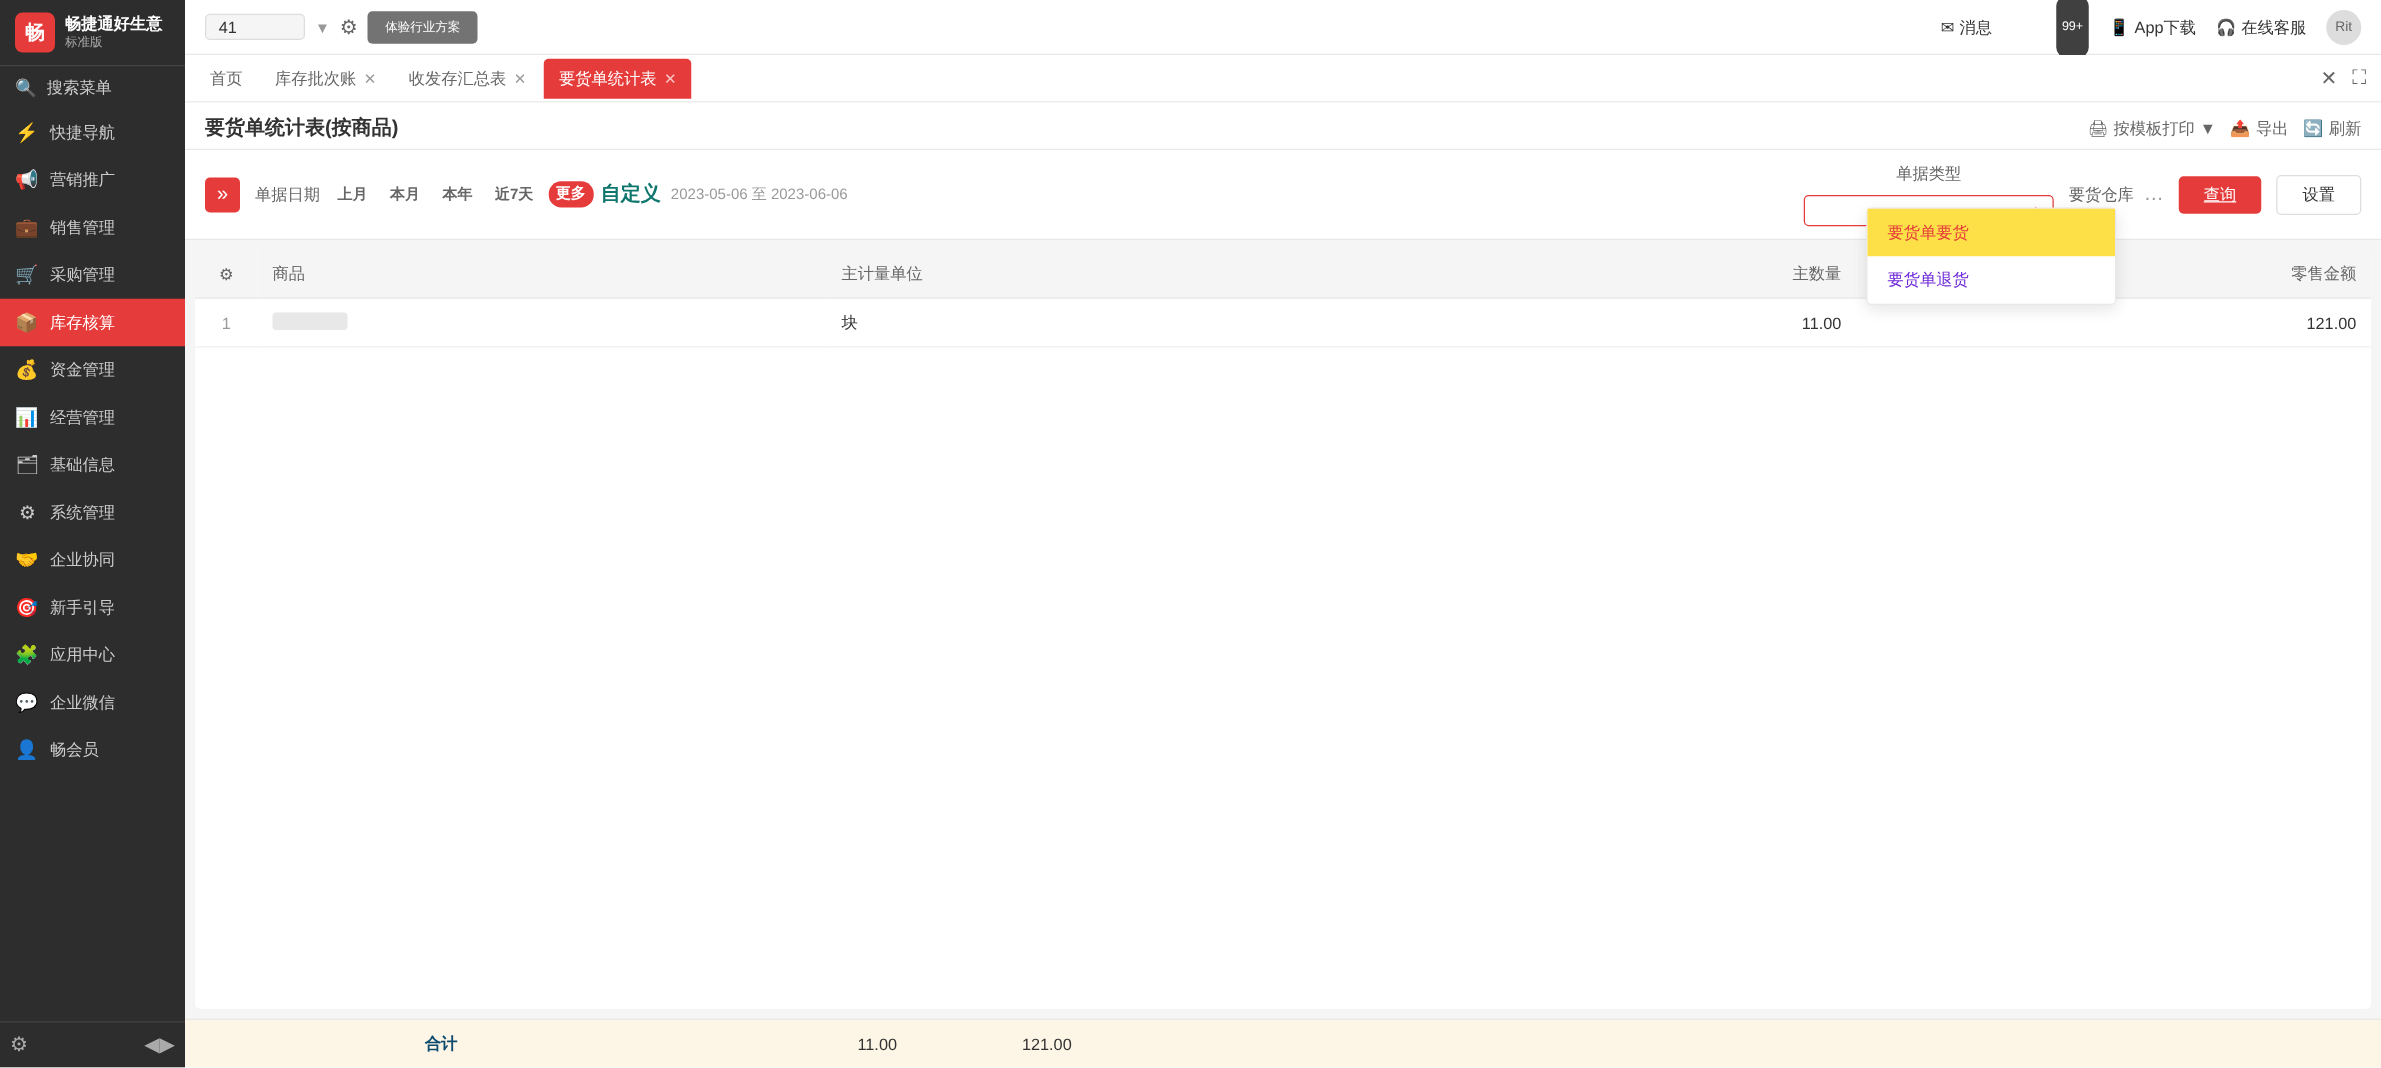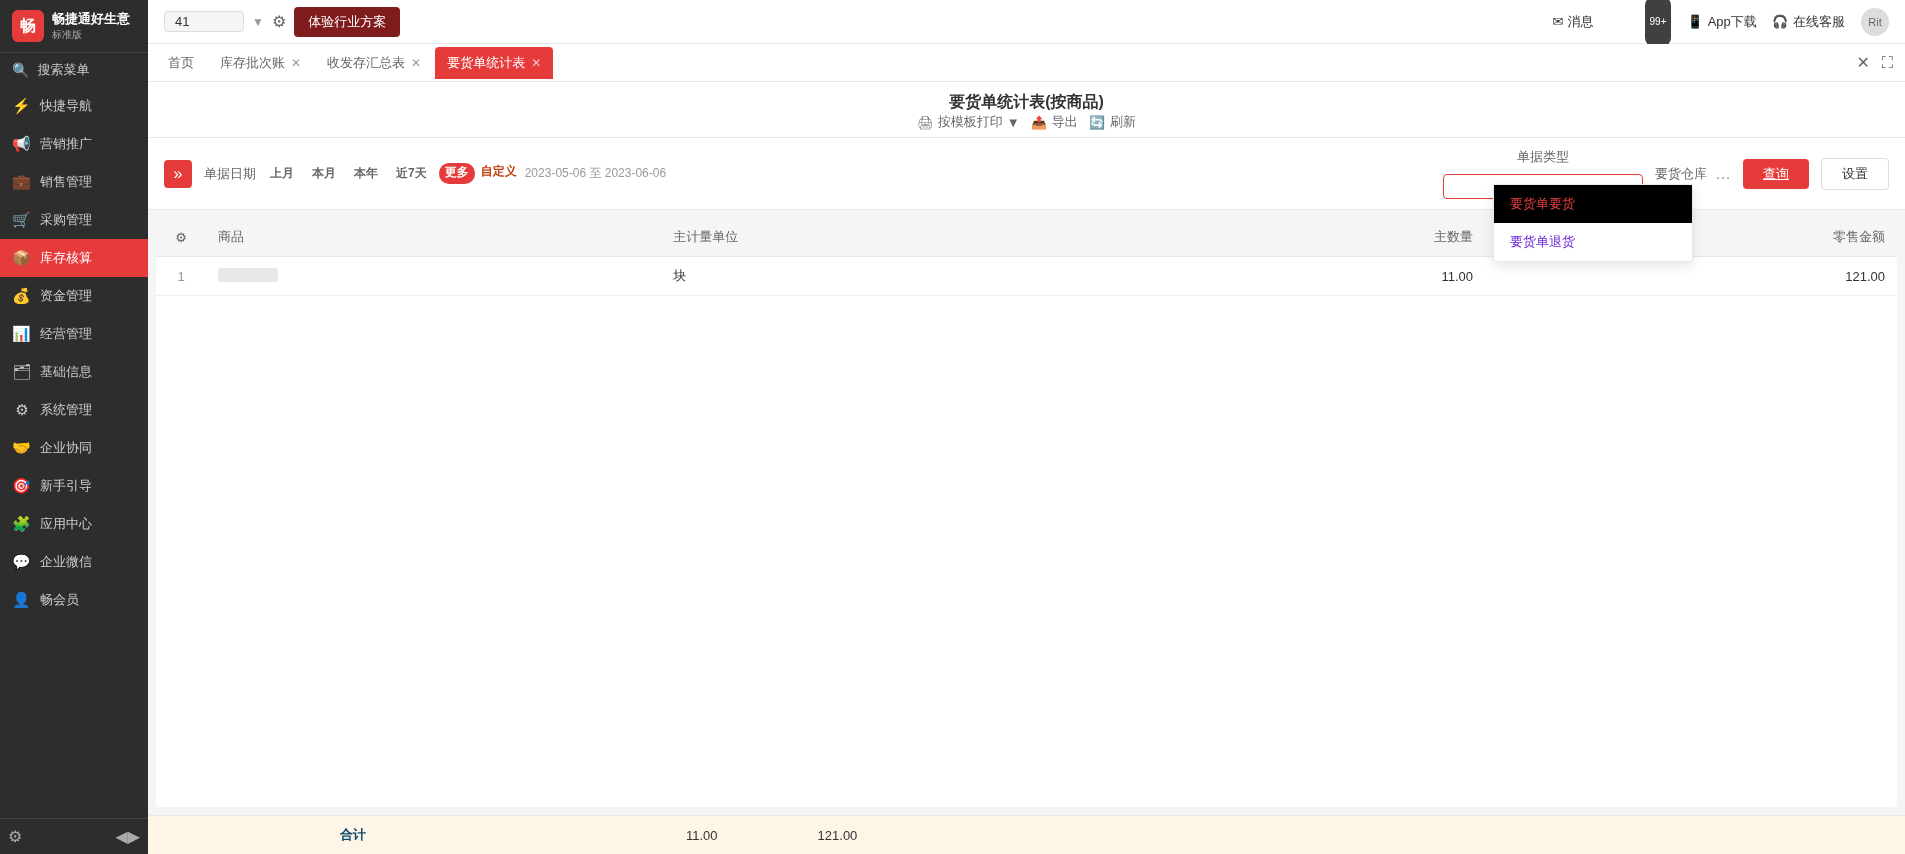--- a/index.html
+++ b/index.html
@@ -77,27 +77,27 @@
       font-size: 13px; color: #333;
       background: #f5f5f5;
       border: 1px solid #ddd;
       border-radius: 4px;
       padding: 2px 10px;
       min-width: 80px;
     }
     .topbar-dropdown-icon { color: #999; font-size: 12px; }
     .topbar-settings-icon { color: #666; font-size: 16px; cursor: pointer; }
     .topbar-trial-btn {
-      background: #7f1d1d;
+      background: #737373;
       color: white;
       border: none;
       border-radius: 4px;
       padding: 6px 14px;
       cursor: pointer;
-      font-size: 13px;
+      font-size: 10px;
     }
     .topbar-right { display: flex; align-items: center; gap: 16px; }
     .topbar-right-item { display: flex; align-items: center; gap: 4px; color: #333; font-size: 13px; cursor: pointer; }
     .badge {
       background: #404040;
       color: white;
       font-size: 10px;
       border-radius: 8px;
       padding: 19px 5px;
       min-width: 20px;
@@ -141,21 +141,20 @@
       background: #f5f5f5;
     }
 
     .page-header {
       background: #fff;
       padding: 10px 16px 6px;
       display: flex;
       align-items: center;
       justify-content: space-between;
       border-bottom: 1px solid #e8e8e8;
-      flex-direction: column;
     }
     .page-title { font-size: 16px; font-weight: bold; color: #333; }
     .page-actions { display: flex; align-items: center; gap: 12px; }
     .page-action-btn {
       display: flex; align-items: center; gap: 4px;
       font-size: 13px; color: #666; cursor: pointer;
     }
 
     
     .filter-area {
@@ -187,21 +186,21 @@
       cursor: pointer;
       padding: 2px 6px;
       border-radius: 3px;
     }
     .filter-date-btn.hot-badge {
       background: #e63b3b;
       color: white;
       border-radius: 10px;
       padding: 1px 6px;
     }
-    .filter-custom { font-size: 12px; color: #c2410c; cursor: pointer; }
+    .filter-custom { font-size: 16px; color: #0f766e; cursor: pointer; }
     .filter-date-range { font-size: 12px; color: #999; }
 
     .filter-type-group { display: flex; align-items: center; gap: 8px; margin-left: auto; flex-direction: column; }
     .filter-type-label { font-size: 13px; color: #666; }
     .filter-type-input {
       border: 1px solid #e63b3b;
       border-radius: 4px;
       padding: 4px 8px;
       font-size: 13px;
       outline: none;
@@ -250,21 +249,21 @@
       box-shadow: 0 4px 12px rgba(0,0,0,0.1);
       min-width: 200px;
       z-index: 200;
     }
     .dropdown-item {
       padding: 10px 16px;
       font-size: 13px;
       cursor: pointer;
       color: #6d28d9;
     }
-    .dropdown-item.selected { background: #000000; color: #e63b3b; }
+    .dropdown-item.selected { background: #fde047; color: #e63b3b; }
 
     
     .table-area {
       flex: 1;
       overflow: auto;
       background: #fff;
       margin: 8px;
       border-radius: 4px;
     }
     table {

